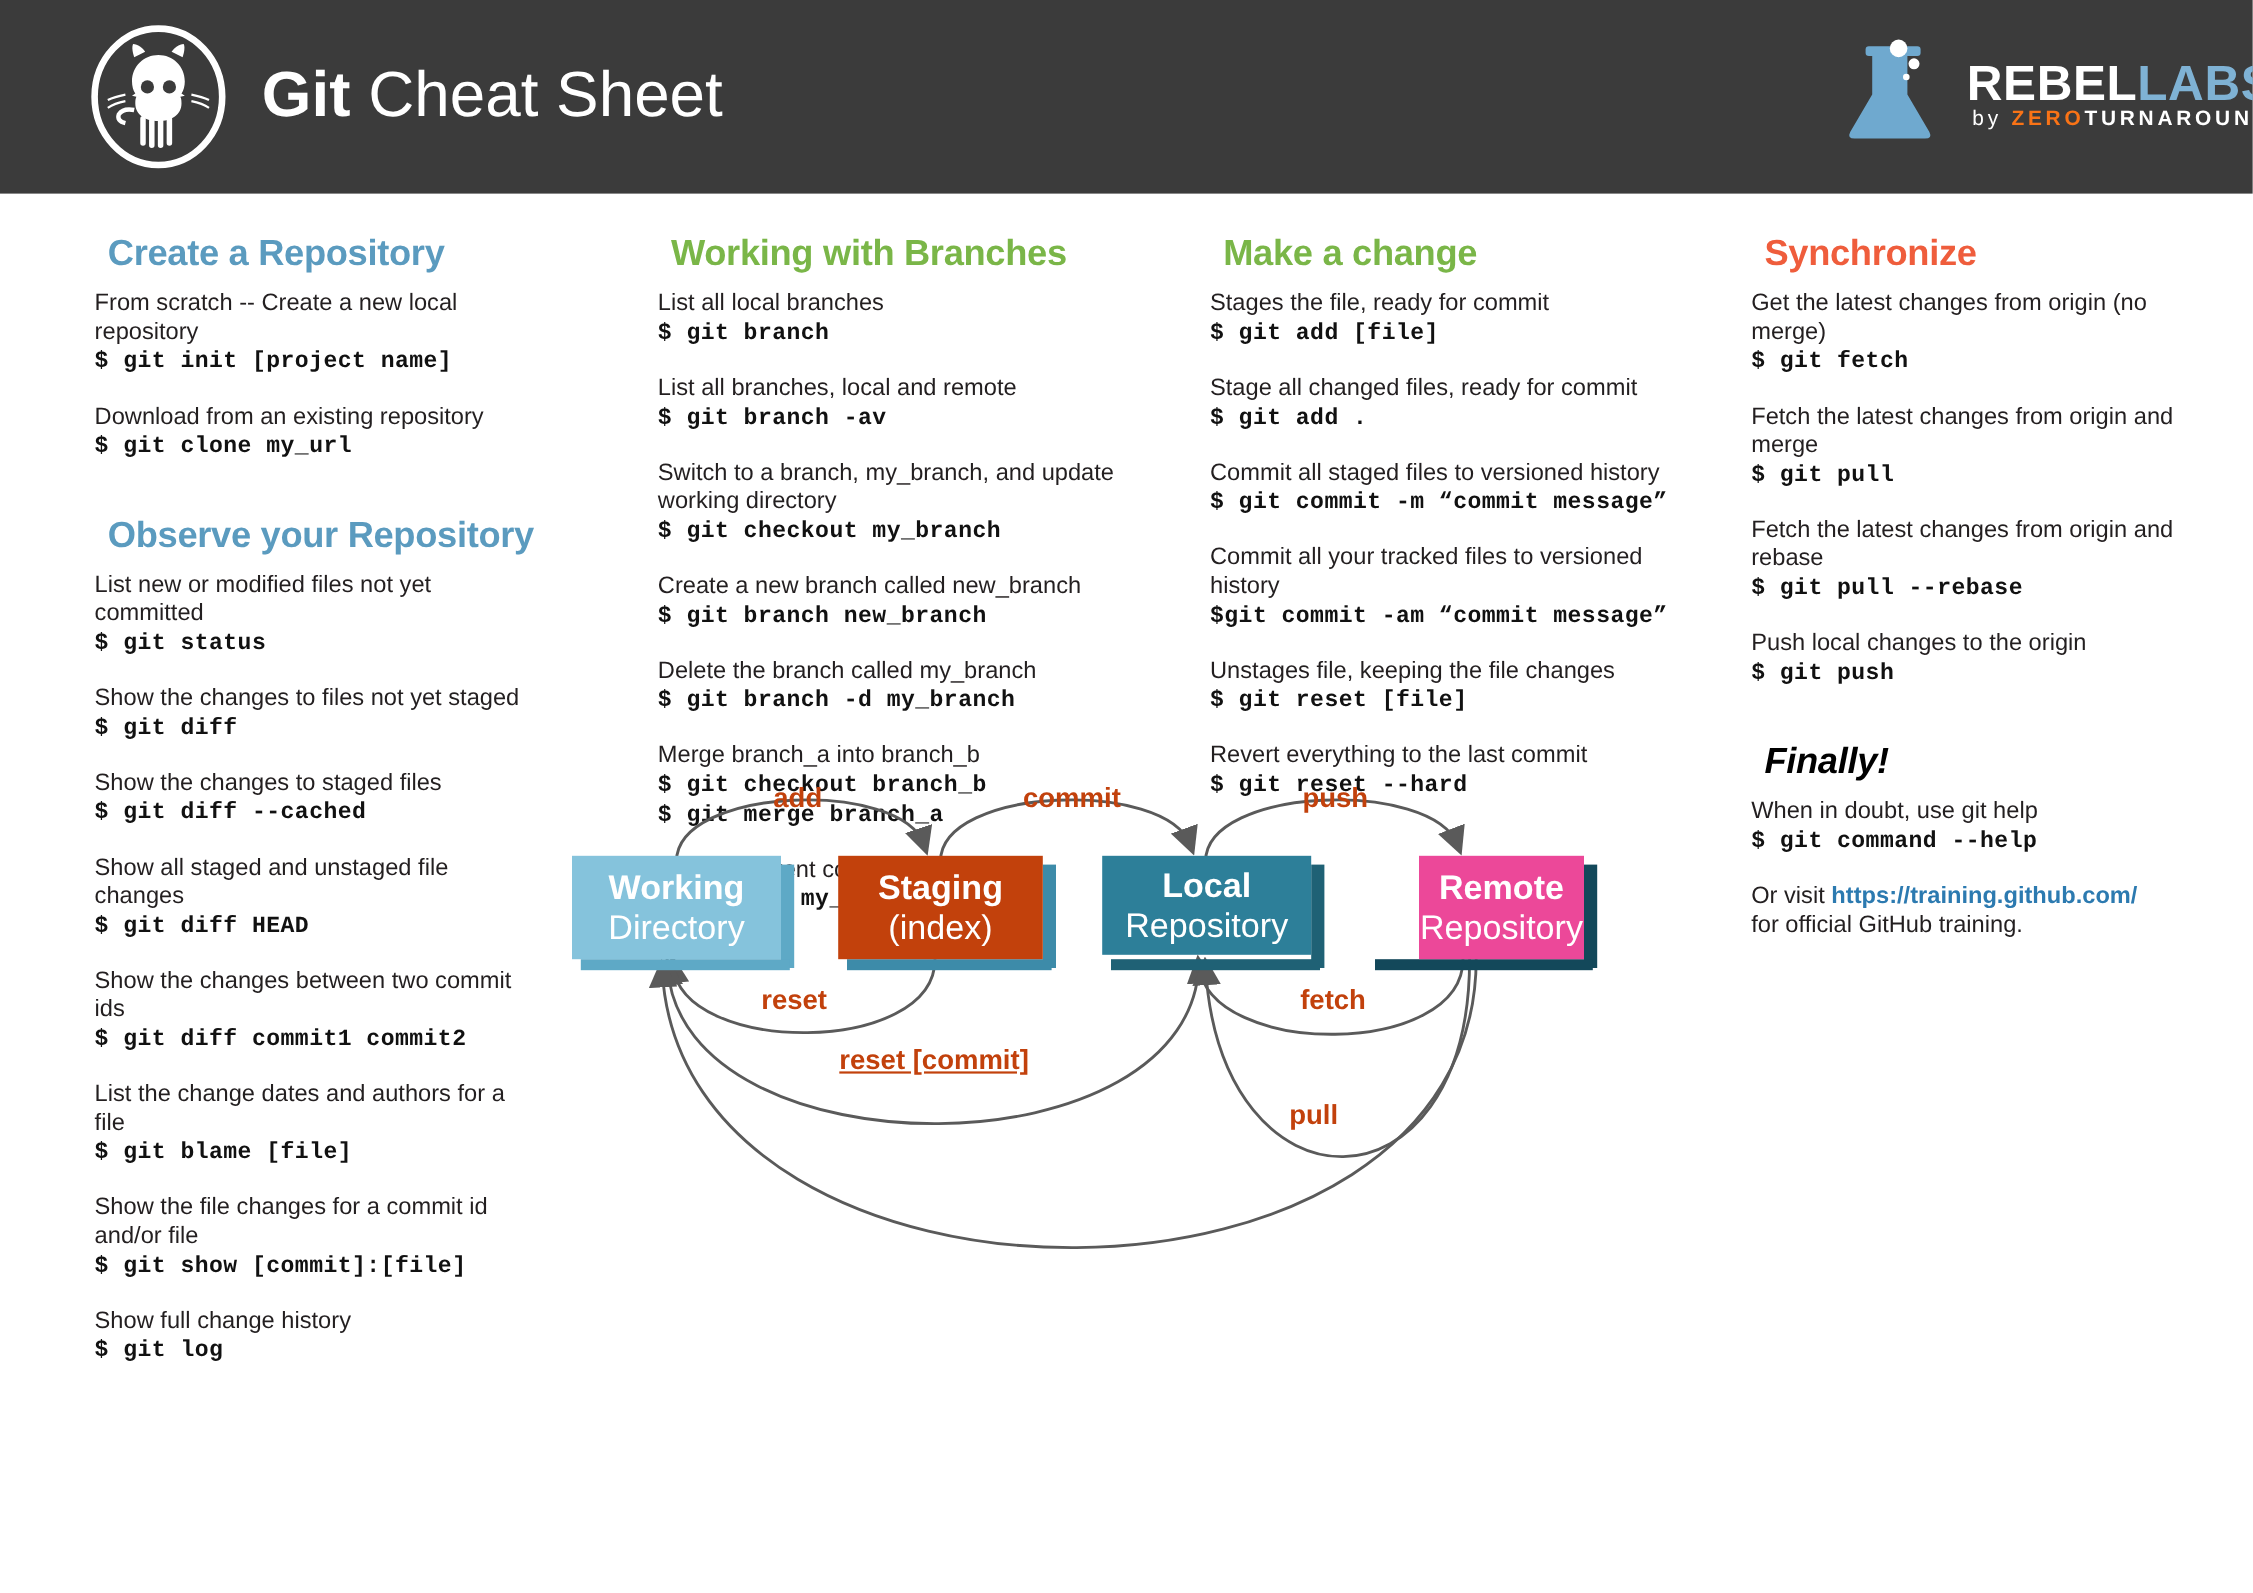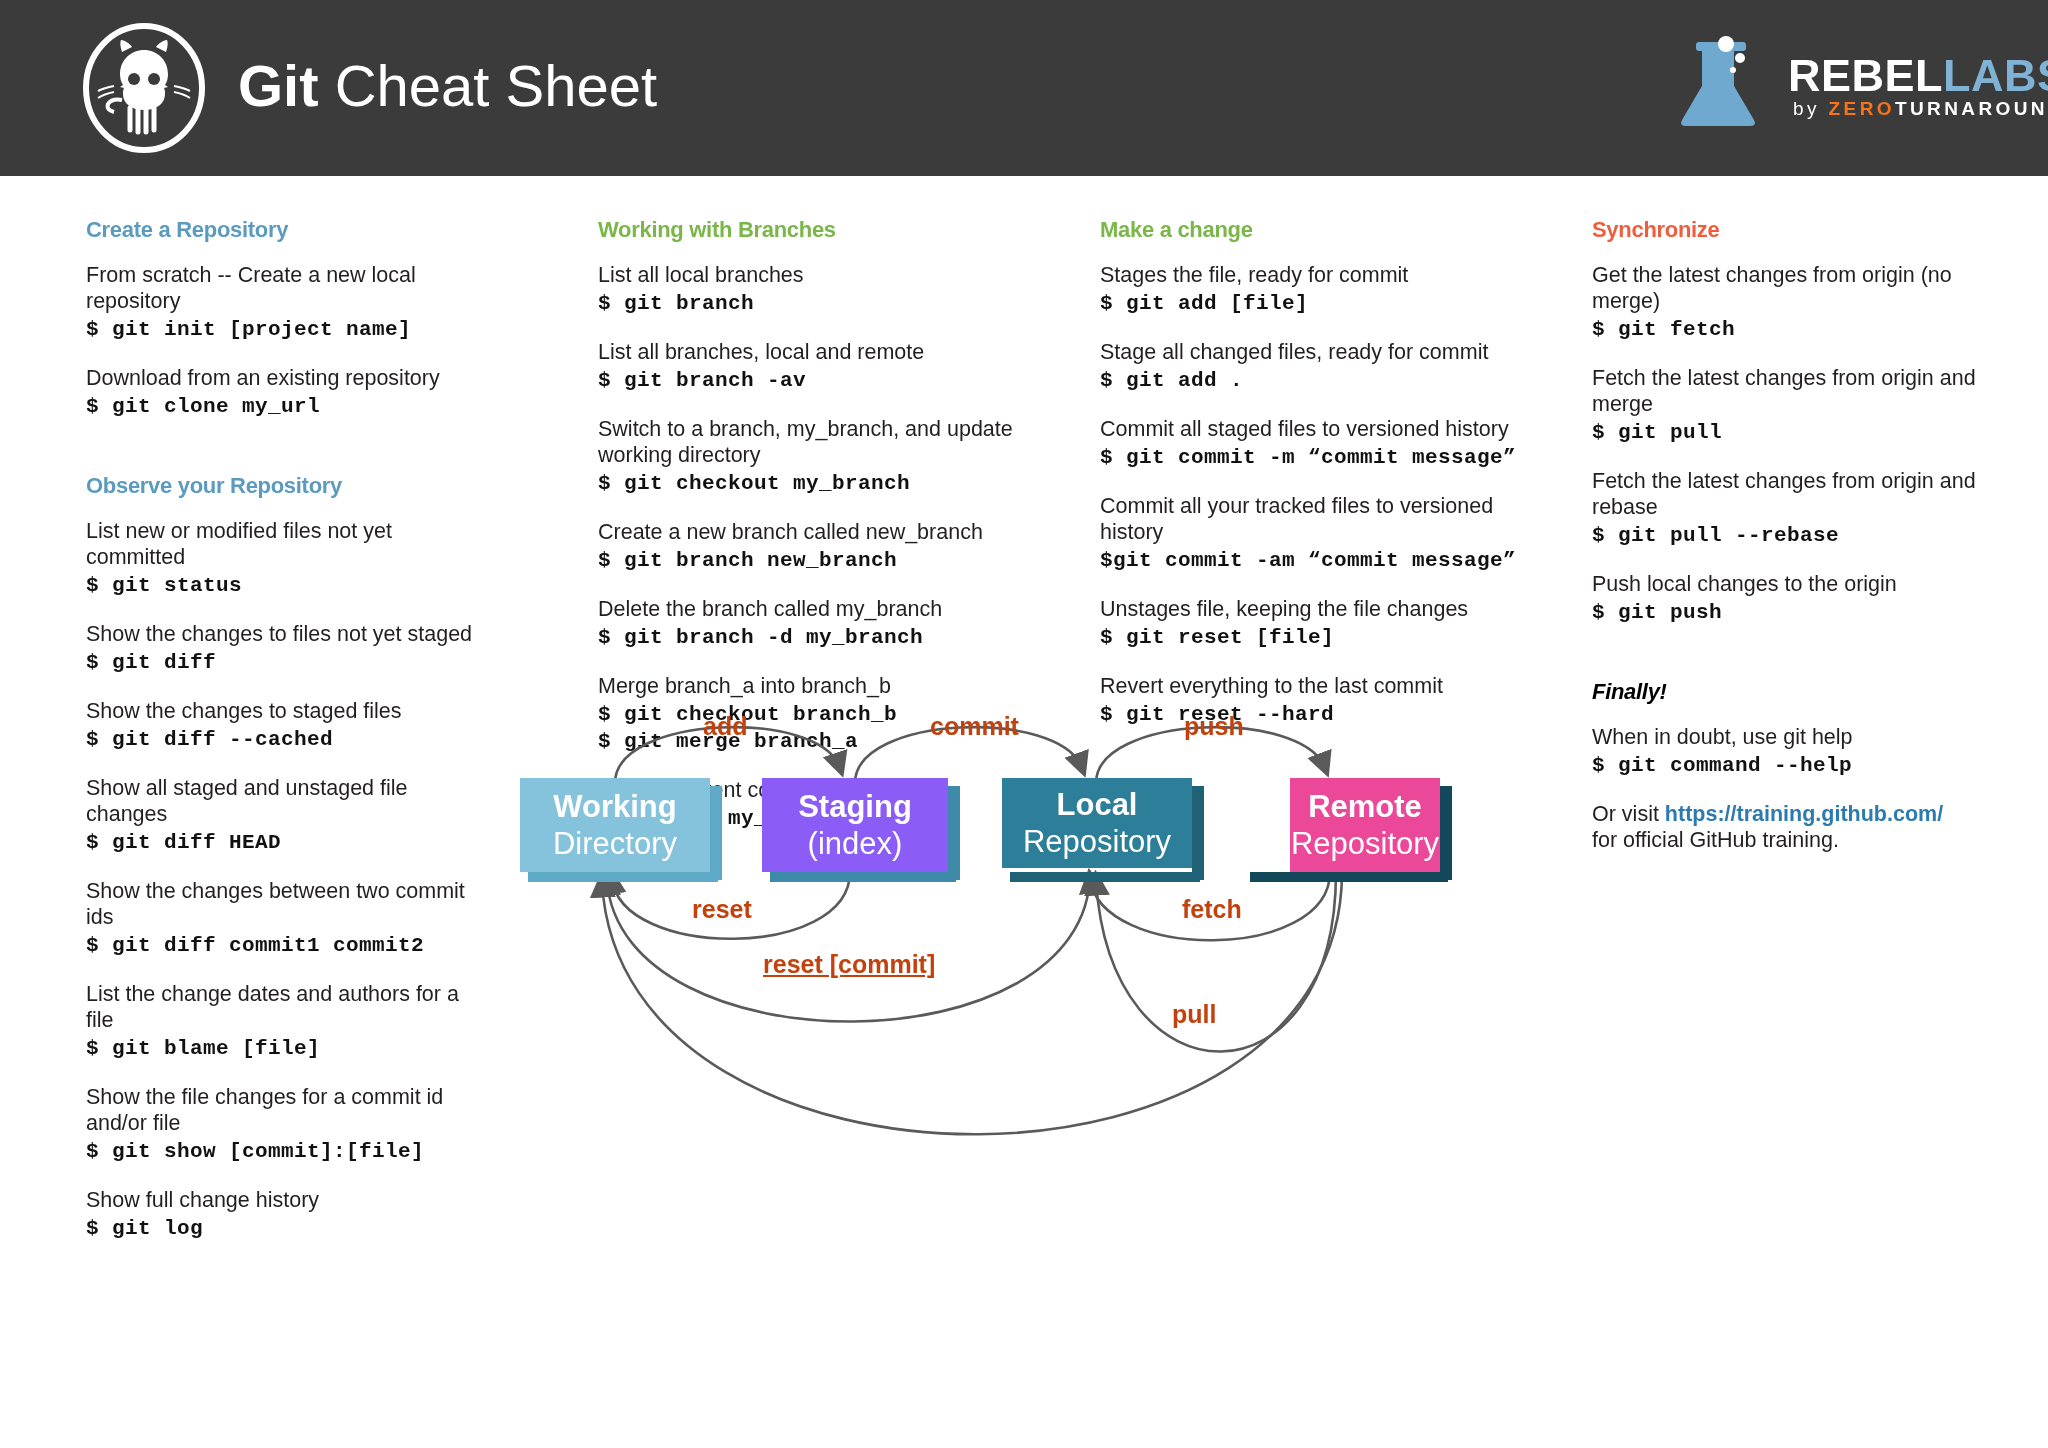--- a/index.html
+++ b/index.html
@@ -42,22 +42,22 @@
   .rl-turn{color:#ffffff;}
 
   
   .column{position:absolute;top:210px;}
   #col1{left:86px;width:400px;}
   #col2{left:598px;width:420px;}
   #col3{left:1100px;width:440px;}
   #col4{left:1592px;width:400px;}
 
   h2.sec{
-    margin:0 0 12px 0;
-    font-size:22px;font-weight:bold;letter-spacing:-0.3px;
+    margin:0 0 12px 12px;
+    font-size:33px;font-weight:bold;letter-spacing:-0.3px;
     line-height:40px;
   }
   h2.sec.blue{color:#5b9bbf;}
   h2.sec.green{color:#7ab648;}
   h2.sec.orange{color:#ef5d3c;}
   h2.sec.rust{color:#000000;font-style:italic;}
   h2.sec.spaced{margin-top:46px;}
 
   .entry{margin:0 0 22px 0;}
   .desc{
@@ -295,21 +295,21 @@
     <div class="shadow-b" style="left:8px;top:94px;width:190px;height:10px;background:#5ea9c6;"></div>
     <div class="bx-main" style="background:#85c3dc;">
       <div class="l1">Working</div>
       <div class="l2">Directory</div>
     </div>
   </div>
 
   <div class="box" style="left:272px;top:88px;width:186px;height:94px;">
     <div class="shadow-r" style="left:186px;top:8px;width:12px;height:94px;background:#3d8ba9;"></div>
     <div class="shadow-b" style="left:8px;top:94px;width:186px;height:10px;background:#3d8ba9;"></div>
-    <div class="bx-main" style="background:#8b5cf6;">
+    <div class="bx-main" style="background:#c2410c;">
       <div class="l1">Staging</div>
       <div class="l2">(index)</div>
     </div>
   </div>
 
   <div class="box" style="left:512px;top:88px;width:190px;height:90px;">
     <div class="shadow-r" style="left:190px;top:8px;width:12px;height:94px;background:#1f6175;"></div>
     <div class="shadow-b" style="left:8px;top:94px;width:190px;height:10px;background:#1f6175;"></div>
     <div class="bx-main" style="background:#2d7f99;">
       <div class="l1">Local</div>

